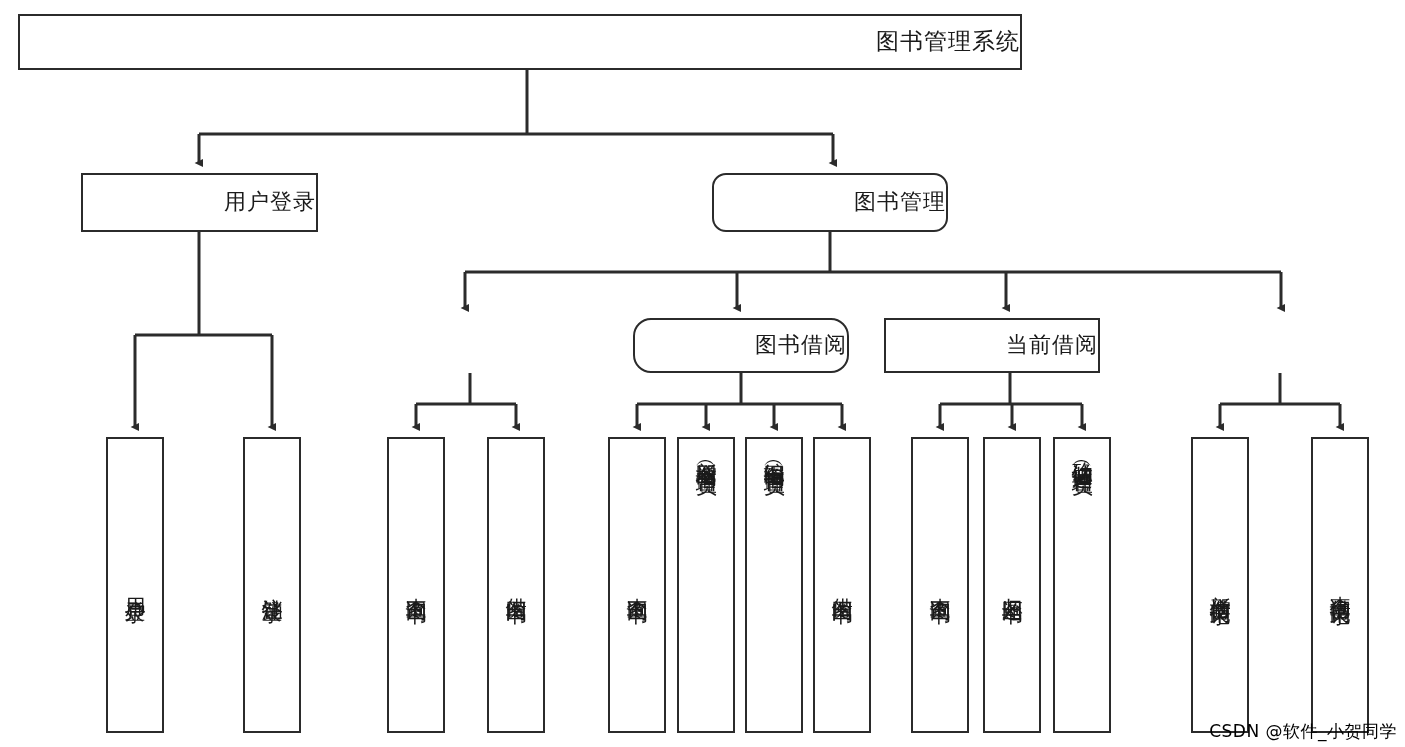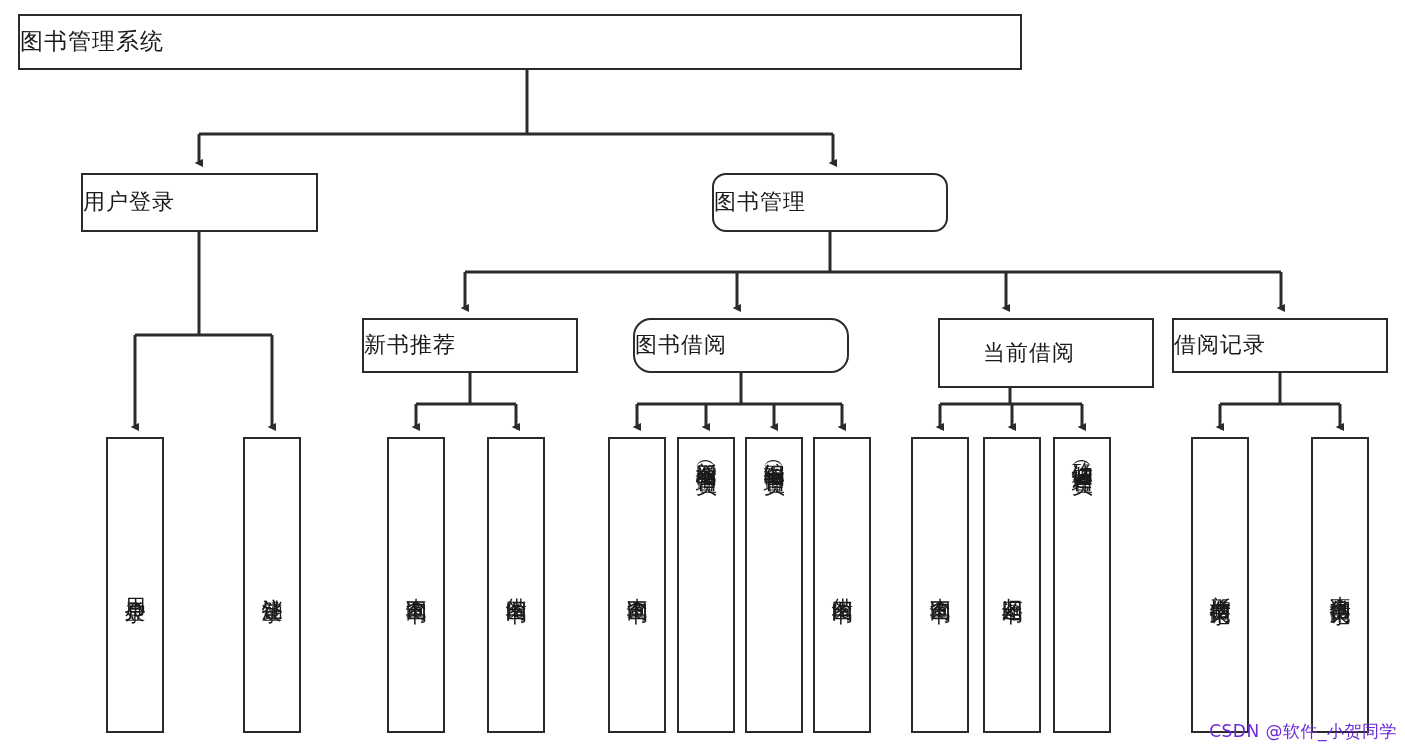--- a/index.html
+++ b/index.html
@@ -26,21 +26,21 @@
     width: 1405px;
     height: 747px;
   }
   .node {
     position: absolute;
     box-sizing: border-box;
     border: 2.5px solid #2b2b2b;
     background: #ffffff;
     display: flex;
     align-items: center;
-    justify-content: flex-start;
+    justify-content: flex-end;
     color: #1a1a1a;
   }
   .node.horiz {
     font-size: 22px;
     letter-spacing: 1px;
     line-height: 1.2;
   }
   .node.root {
     font-size: 23px;
   }
@@ -60,21 +60,21 @@
     color: #1a1a1a;
   }
   .node.vert.centered {
     align-items: center;
   }
   .watermark {
     position: absolute;
     right: 8px;
     bottom: 4px;
     font-size: 17px;
-    color: #6d28d9;
+    color: #000000;
     white-space: nowrap;
     letter-spacing: 0.5px;
   }
 </style>
 </head>
 <body>
 
 <div id="diagram-root">
 
   <svg class="edges" viewBox="0 0 1405 747" xmlns="http://www.w3.org/2000/svg">
@@ -131,31 +131,25 @@
     <span>图书管理系统</span>
   </div>
 
   <div class="node horiz" style="left:81px; top:173px; width:237px; height:59px;">
     <span>用户登录</span>
   </div>
   <div class="node horiz" style="left:712px; top:173px; width:236px; height:59px;border-radius:14px;">
     <span>图书管理</span>
   </div>
 
-  <div class="node horiz" style="left:362px; top:318px; width:216px; height:55px;">
-    <span>新书推荐</span>
-  </div>
   <div class="node horiz" style="left:633px; top:318px; width:216px; height:55px;border-radius:18px;">
     <span>图书借阅</span>
   </div>
-  <div class="node horiz" style="left:938px; top:318px; width:216px; height:70px;padding-left:43px;">
+  <div class="node horiz" style="left:884px; top:318px; width:216px; height:55px;padding-left:43px;">
     <span>当前借阅</span>
-  </div>
-  <div class="node horiz" style="left:1172px; top:318px; width:216px; height:55px;">
-    <span>借阅记录</span>
   </div>
 
   <div class="node vert centered" style="left:106px; top:437px; width:58px; height:296px;">
     <span class="vtext">用户登录</span>
   </div>
   <div class="node vert centered" style="left:243px; top:437px; width:58px; height:296px;">
     <span class="vtext">注销登录</span>
   </div>
   <div class="node vert centered" style="left:387px; top:437px; width:58px; height:296px;">
     <span class="vtext">查询图书</span>

